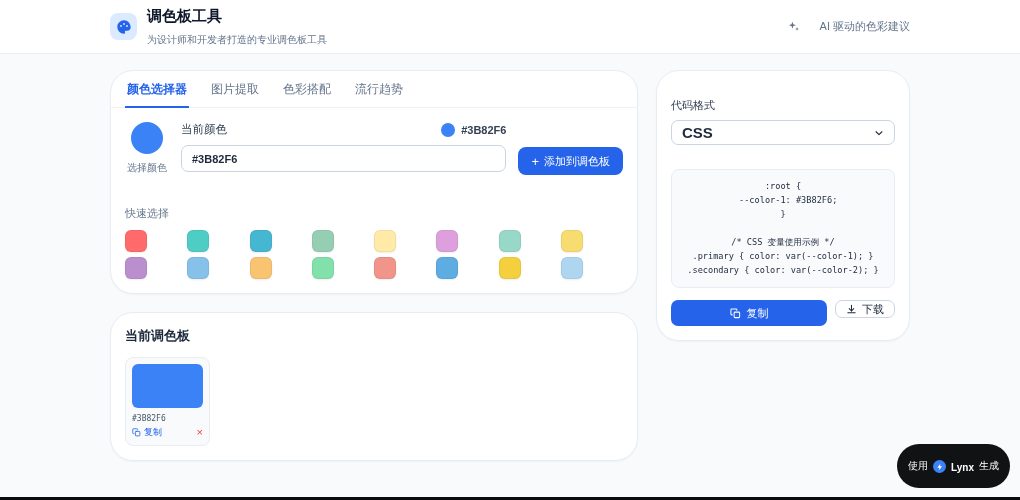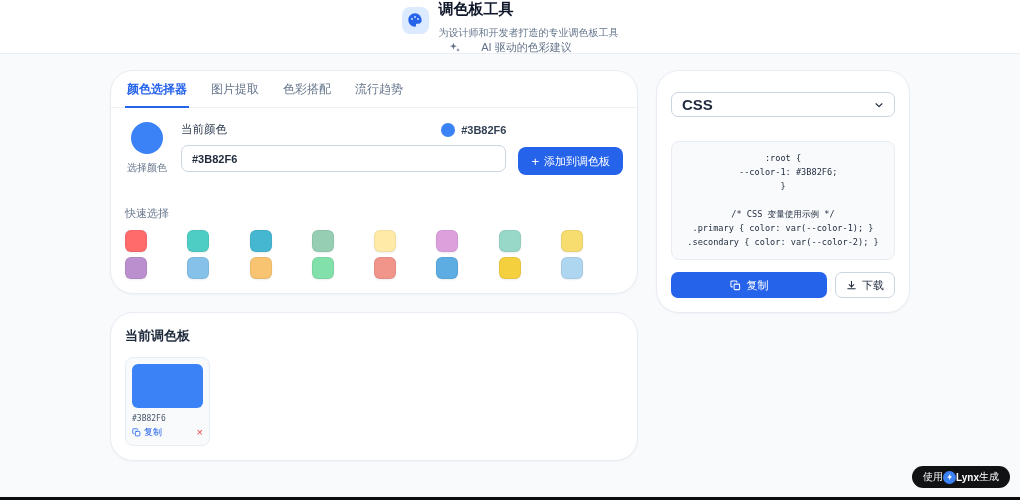--- a/index.html
+++ b/index.html
@@ -11,21 +11,21 @@
     position: relative;
   }
   .mono { font-family: "DejaVu Sans Mono", monospace; }
 
   
   .header {
     height: 54px; background: #ffffff; border-bottom: 1px solid #e9eef4;
   }
   .container { width: 800px; margin: 0 auto; }
   .header .container {
-    height: 100%; display: flex; align-items: center; justify-content: space-between; flex-direction: column;
+    height: 100%; display: flex; align-items: center; justify-content: space-between;
   }
   .brand { display: flex; align-items: center; gap: 10px; }
   .brand-icon {
     width: 27px; height: 27px; border-radius: 8px; background: #dbeafe;
     display: flex; align-items: center; justify-content: center; flex: 0 0 auto;
   }
   .brand-title { font-size: 15px; font-weight: 700; color: #0f172a; line-height: 1.2; }
   .brand-sub { font-size: 10px; color: #64748b; margin-top: 8px; }
   .ai-hint { display: flex; align-items: center; gap: 20px; color: #64748b; font-size: 11px; }
 
@@ -115,29 +115,29 @@
     font-family: "DejaVu Sans Mono", monospace; font-size: 8.6px; line-height: 1.62;
     color: #1e293b; white-space: pre; overflow: hidden;
   }
   .code-actions { margin-top: 12px; display: flex; gap: 8px; }
   .copy-btn {
     flex: 1; height: 26px; background: #2563eb; color: #fff; border: none; border-radius: 7px;
     font-size: 11px; font-weight: 500; cursor: pointer; display: flex; align-items: center;
     justify-content: center; gap: 6px; font-family: "Liberation Sans", sans-serif;
   }
   .download-btn {
-    height: 26px; background: #fff; color: #1e293b; border: 1px solid #cbd5e1; border-radius: 7px;
+    height: 18px; background: #fff; color: #1e293b; border: 1px solid #cbd5e1; border-radius: 7px;
     padding: 0 10px; font-size: 11px; font-weight: 500; cursor: pointer; display: flex;
     align-items: center; gap: 5px; font-family: "Liberation Sans", sans-serif;
   }
 
   
   .made-badge {
     position: absolute; right: 10px; bottom: 12px; background: #111214; color: #fff;
-    border-radius: 999px; padding: 4px 11px; display: flex; align-items: center; 
+    border-radius: 999px; padding: 15px 11px; display: flex; align-items: flex-end; gap: 5px;
     font-size: 10px; cursor: pointer;
   }
   .badge-logo {
     width: 13px; height: 13px; border-radius: 50%; background: #3b82f6;
     display: flex; align-items: center; justify-content: center;
   }
   .badge-brand { font-weight: 700; }
   .bottom-bar { position: absolute; left: 0; bottom: 0; width: 100%; height: 3px; background: #0b0c0e; }
 
   svg { display: block; }
@@ -245,20 +245,21 @@
       </span>
       <span class="remove-x">×</span>
     </div>
   </div>
 </div>
       </div>
     </div>
 
     <div class="card code-card">
 
+      <div class="format-label">代码格式</div>
 
       <div class="select">
         <span class="select-value">CSS</span>
         <span>
           <svg width="10" height="10" viewBox="0 0 24 24" fill="none" stroke="#1e293b" stroke-width="2.6" stroke-linecap="round" stroke-linejoin="round">
             <polyline points="5 9 12 16 19 9"></polyline>
           </svg>
         </span>
       </div>
 

